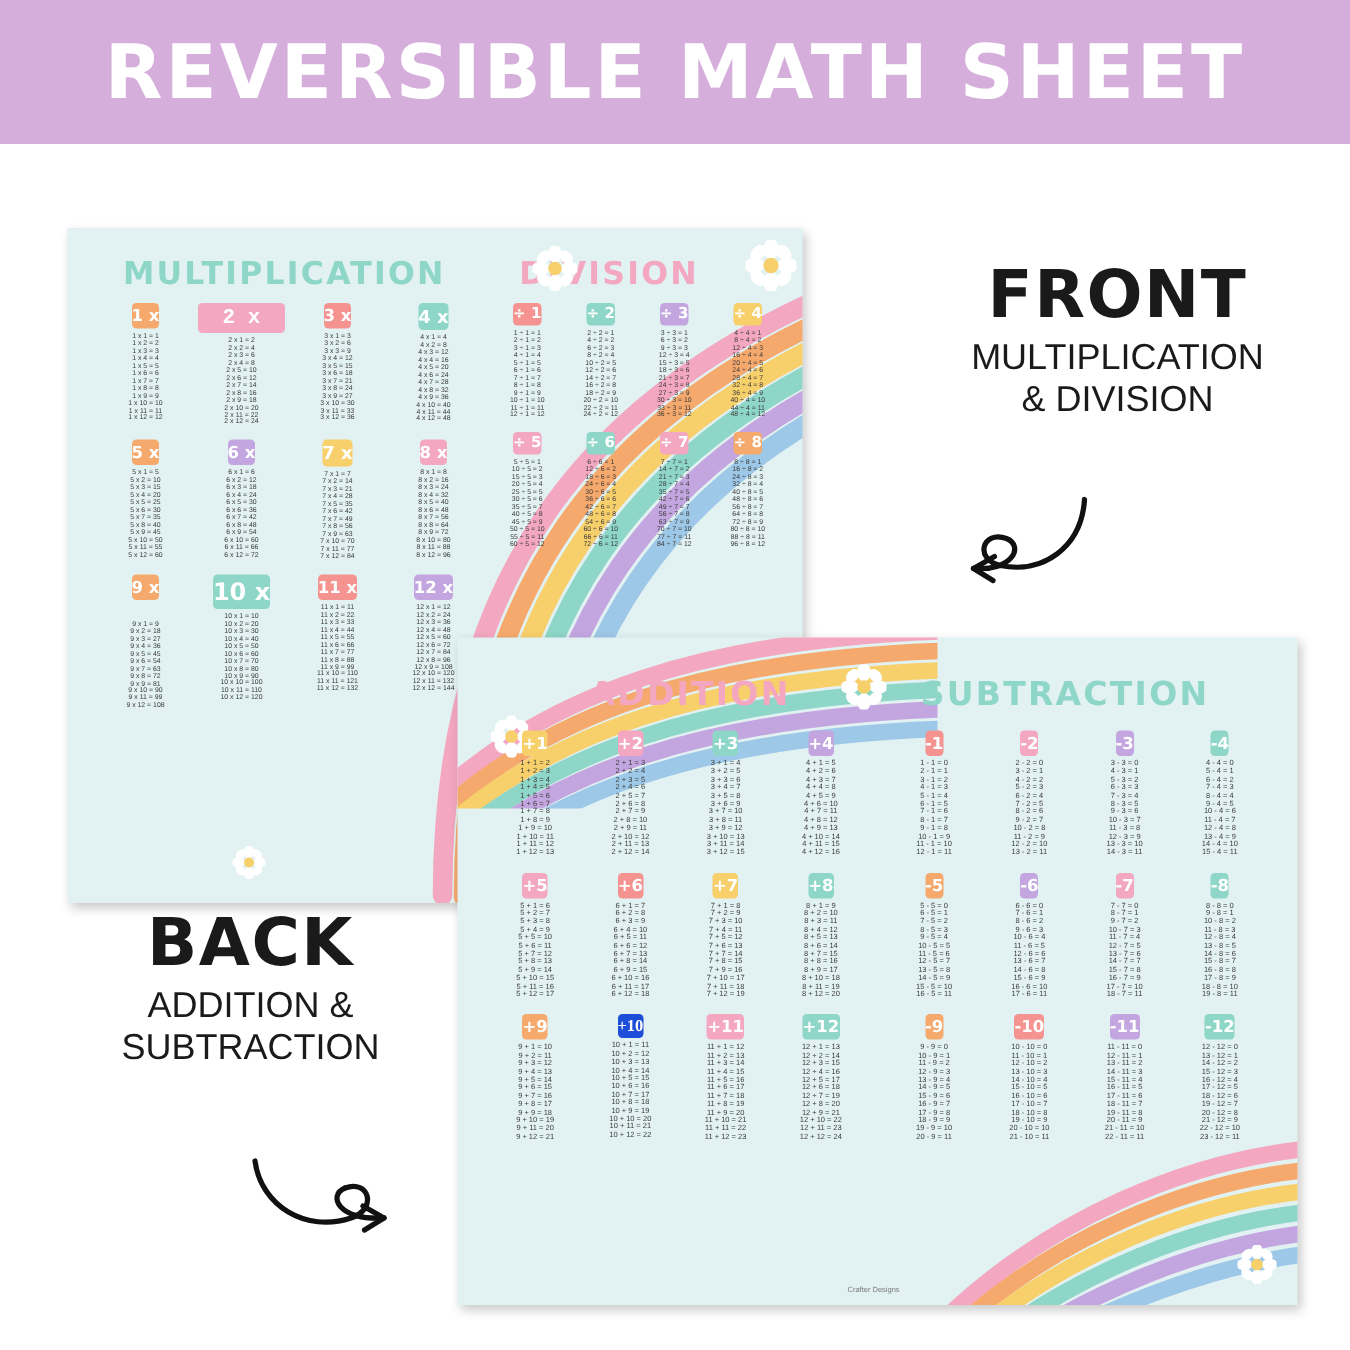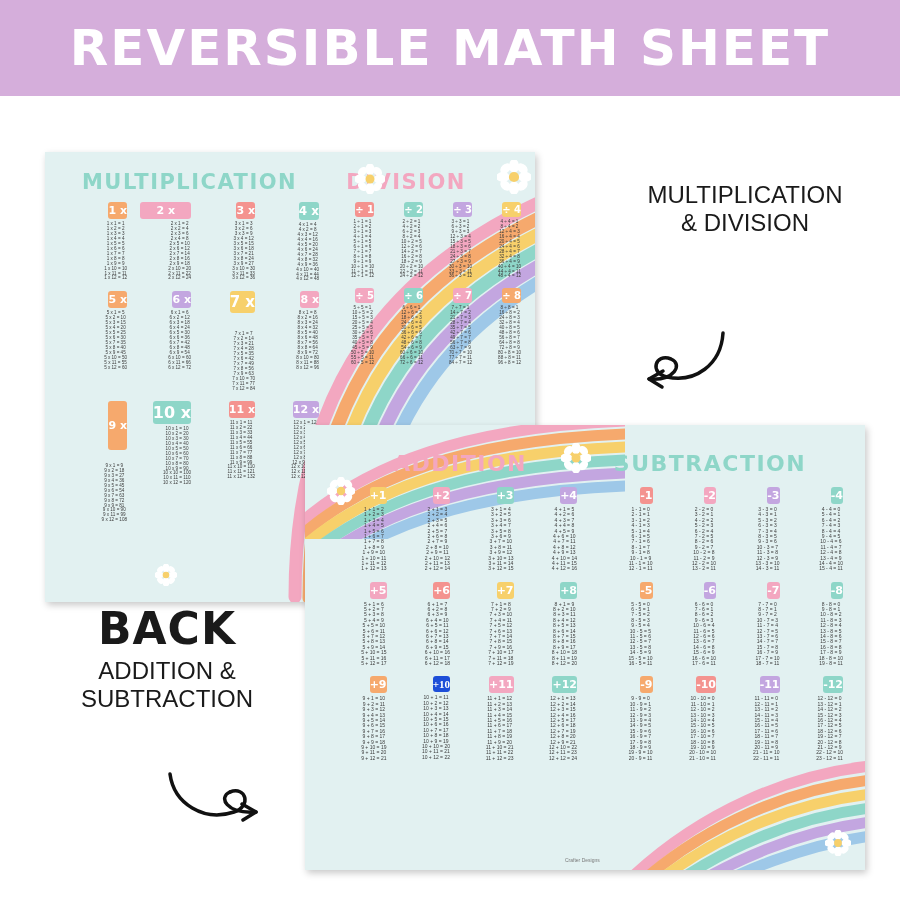--- a/index.html
+++ b/index.html
@@ -62,21 +62,21 @@
     text-transform: uppercase;
     text-align: center;
   }
 
   
   .grid {
     position: absolute;
     display: grid;
     gap: 0;
   }
-  .block { display: flex; flex-direction: column; align-items: flex-end; }
+  .block { display: flex; flex-direction: column; align-items: center; }
   .block-title {
     color: #ffffff;
     font-family: "DejaVu Sans", sans-serif;
     font-weight: 700;
     text-align: center;
     border-radius: 3px;
   }
   .facts {
     display: flex; flex-direction: column;
     align-items: center;
@@ -195,21 +195,21 @@
               <span>1 x 6 = 6</span>
               <span>1 x 7 = 7</span>
               <span>1 x 8 = 8</span>
               <span>1 x 9 = 9</span>
               <span>1 x 10 = 10</span>
               <span>1 x 11 = 11</span>
               <span>1 x 12 = 12</span>
             </div>
           </div>
           <div class="block">
-            <div class="block-title" style="background: rgb(243, 167, 192); font-size: 11px; padding: 2px 16px; margin-bottom: 3px;">2 x</div>
+            <div class="block-title" style="background: rgb(243, 167, 192); font-size: 14px; padding: 2px 16px; margin-bottom: 3px; font-family: Liberation Mono, monospace;">2 x</div>
             <div class="facts" style="font-size: 4.6px;">
               <span>2 x 1 = 2</span>
               <span>2 x 2 = 4</span>
               <span>2 x 3 = 6</span>
               <span>2 x 4 = 8</span>
               <span>2 x 5 = 10</span>
               <span>2 x 6 = 12</span>
               <span>2 x 7 = 14</span>
               <span>2 x 8 = 16</span>
               <span>2 x 9 = 18</span>
@@ -280,21 +280,21 @@
               <span>6 x 6 = 36</span>
               <span>6 x 7 = 42</span>
               <span>6 x 8 = 48</span>
               <span>6 x 9 = 54</span>
               <span>6 x 10 = 60</span>
               <span>6 x 11 = 66</span>
               <span>6 x 12 = 72</span>
             </div>
           </div>
           <div class="block">
-            <div class="block-title" style="background: rgb(247, 208, 107); font-size: 15px; padding: 2px 0px; margin-bottom: 19px;">7 x</div>
+            <div class="block-title" style="background: rgb(247, 208, 107); font-size: 12px; padding: 2px 0px; margin-bottom: 3px;">7 x</div>
             <div class="facts" style="font-size: 4.6px;">
               <span>7 x 1 = 7</span>
               <span>7 x 2 = 14</span>
               <span>7 x 3 = 21</span>
               <span>7 x 4 = 28</span>
               <span>7 x 5 = 35</span>
               <span>7 x 6 = 42</span>
               <span>7 x 7 = 49</span>
               <span>7 x 8 = 56</span>
               <span>7 x 9 = 63</span>
@@ -314,21 +314,21 @@
               <span>8 x 6 = 48</span>
               <span>8 x 7 = 56</span>
               <span>8 x 8 = 64</span>
               <span>8 x 9 = 72</span>
               <span>8 x 10 = 80</span>
               <span>8 x 11 = 88</span>
               <span>8 x 12 = 96</span>
             </div>
           </div>
           <div class="block">
-            <div class="block-title" style="background: rgb(246, 169, 109); font-size: 11px; padding: 18px 0px; margin-bottom: 14px;">9 x</div>
+            <div class="block-title" style="background: rgb(246, 169, 109); font-size: 11px; padding: 2px 0px; margin-bottom: 14px;">9 x</div>
             <div class="facts" style="font-size: 4.6px;">
               <span>9 x 1 = 9</span>
               <span>9 x 2 = 18</span>
               <span>9 x 3 = 27</span>
               <span>9 x 4 = 36</span>
               <span>9 x 5 = 45</span>
               <span>9 x 6 = 54</span>
               <span>9 x 7 = 63</span>
               <span>9 x 8 = 72</span>
               <span>9 x 9 = 81</span>
@@ -1013,20 +1013,21 @@
               <span>23 - 12 = 11</span>
             </div>
           </div>
         </div>
 
       <div class="credit" style="left:260px; bottom:7px;">Crafter Designs</div>
     </div>
   </div>
 
   <div class="anno" style="left:600px; top:175px; width:290px;">
+    <div class="anno-big">FRONT</div>
     <div class="anno-sub">MULTIPLICATION
 &amp; DIVISION</div>
   </div>
   <svg class="arrow" width="110" height="70" viewBox="0 0 110 70" style="left:625px; top:325px;">
     <path d="M98 8 C 96 40, 70 58, 42 52 C 24 48, 30 28, 46 34 C 58 39, 50 56, 24 54" fill="none" stroke="#111" stroke-width="3.5" stroke-linecap="round"></path>
     <path d="M24 54 L 38 46 M24 54 L 37 62" fill="none" stroke="#111" stroke-width="3.5" stroke-linecap="round"></path>
   </svg>
 
   <div class="anno" style="left:32px; top:607px; width:270px;">
     <div class="anno-big">BACK</div>

